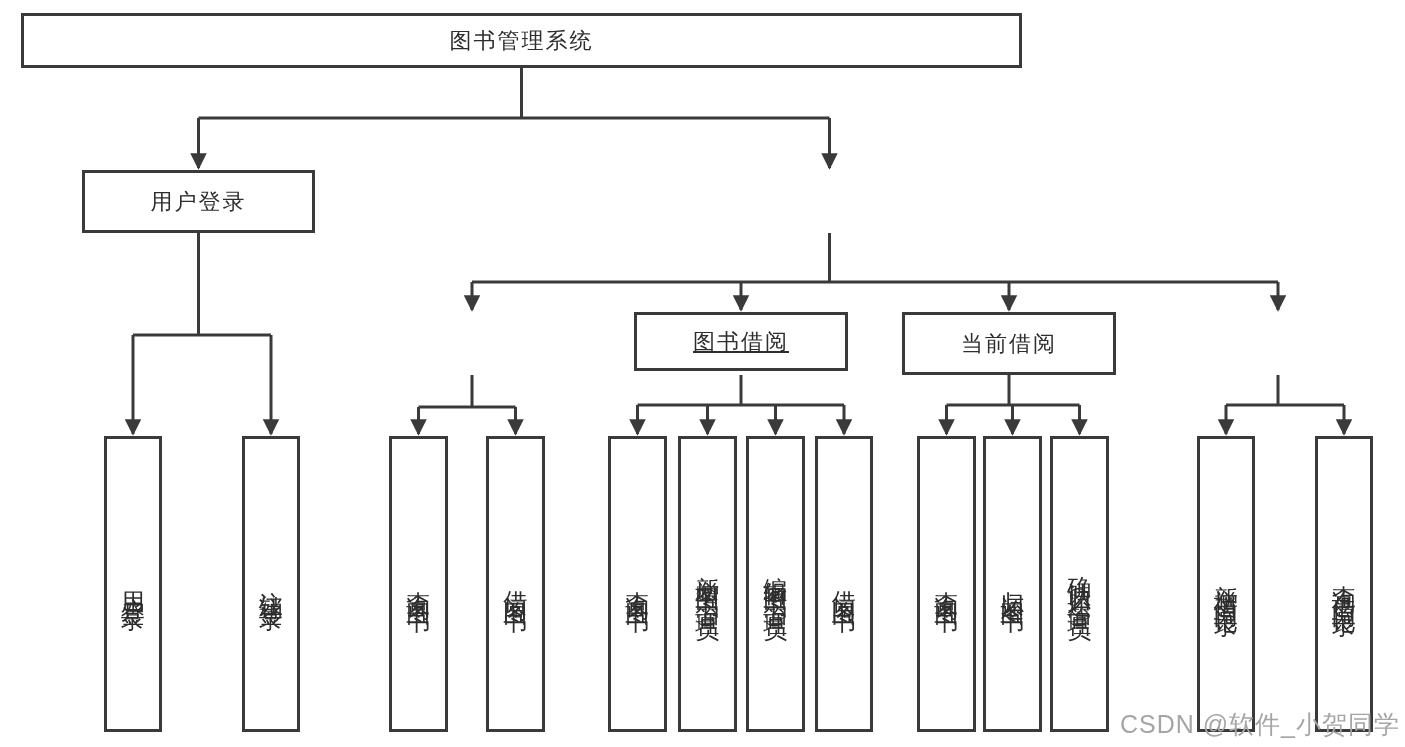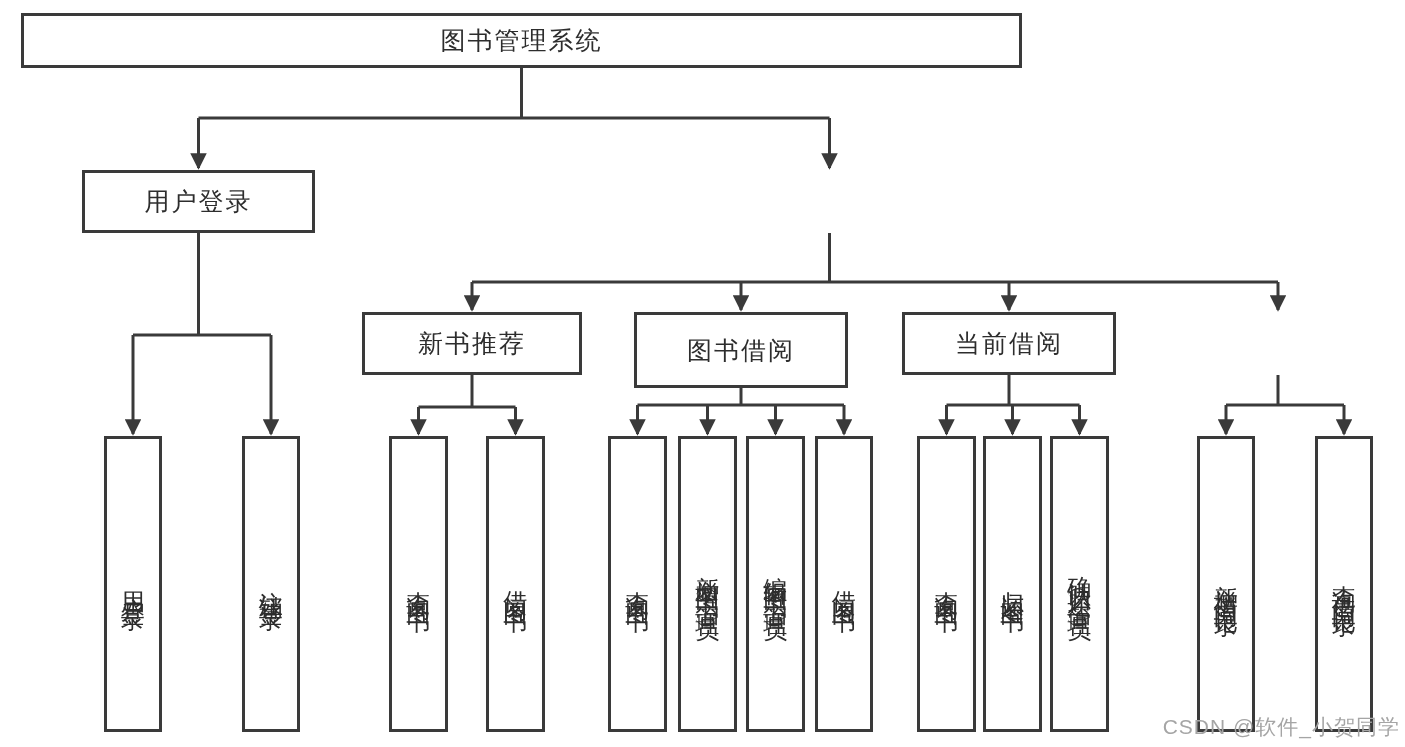--- a/index.html
+++ b/index.html
@@ -10,28 +10,28 @@
     font-family: "Liberation Sans", "DejaVu Sans", sans-serif;
   }
   .canvas { position: absolute; inset: 0; }
   svg.wires { position: absolute; left: 0; top: 0; width: 1405px; height: 747px; }
   .box {
     position: absolute; box-sizing: border-box;
     background: #ffffff; border: 3px solid #3a3a3a;
     display: flex; align-items: center; justify-content: center;
     color: #2d2d2d; text-align: center; line-height: 1.15;
   }
-  .hbox { font-size: 25px; letter-spacing: 2px; white-space: nowrap; }
+  .hbox { font-size: 22px; letter-spacing: 2px; white-space: nowrap; }
   .leaf {
     writing-mode: vertical-rl;
     font-size: 24px; letter-spacing: 6px;
   }
   .watermark {
     position: absolute; right: 5px; bottom: 6px;
-    font-size: 21px; letter-spacing: 1px;
+    font-size: 25px; letter-spacing: 1px;
     color: #a5a5a5; z-index: 5; white-space: nowrap; text-align: right;
   }
 </style>
 </head>
 <body>
 
 <div class="canvas">
 
   <svg class="wires" viewBox="0 0 1405 747" xmlns="http://www.w3.org/2000/svg">
     <defs>
@@ -94,22 +94,21 @@
         <path d="M1226 405 V434" marker-end="url(#arrow)"></path>
         <path d="M1344 405 V434" marker-end="url(#arrow)"></path>
       </g>
     </g>
   </svg>
 
   <div class="box hbox" style="left:21px; top:13px; width:1001px; height:55px;">图书管理系统</div>
 
   <div class="box hbox" style="left:82px; top:170px; width:233px; height:63px;">用户登录</div>
 
-  <div class="box hbox" style="left:362px; top:312px; width:220px; height:63px;">新书推荐</div>
-  <div class="box hbox" style="left:634px; top:312px; width:214px; height:76px;">图书借阅</div>
+  <div class="box hbox" style="left:634px; top:312px; width:214px; height:59px;text-decoration:underline;">图书借阅</div>
   <div class="box hbox" style="left:902px; top:312px; width:214px; height:63px;">当前借阅</div>
 
   <div class="box leaf" style="left:104px; top:436px; width:58px; height:296px;">用户登录</div>
   <div class="box leaf" style="left:242px; top:436px; width:58px; height:296px;">注销登录</div>
 
   <div class="box leaf" style="left:389px; top:436px; width:59px; height:296px;">查询图书</div>
   <div class="box leaf" style="left:486px; top:436px; width:59px; height:296px;">借阅图书</div>
 
   <div class="box leaf" style="left:608px; top:436px; width:59px; height:296px;">查询图书</div>
   <div class="box leaf" style="left:678px; top:436px; width:59px; height:296px;">新增图书（管理员）</div>

